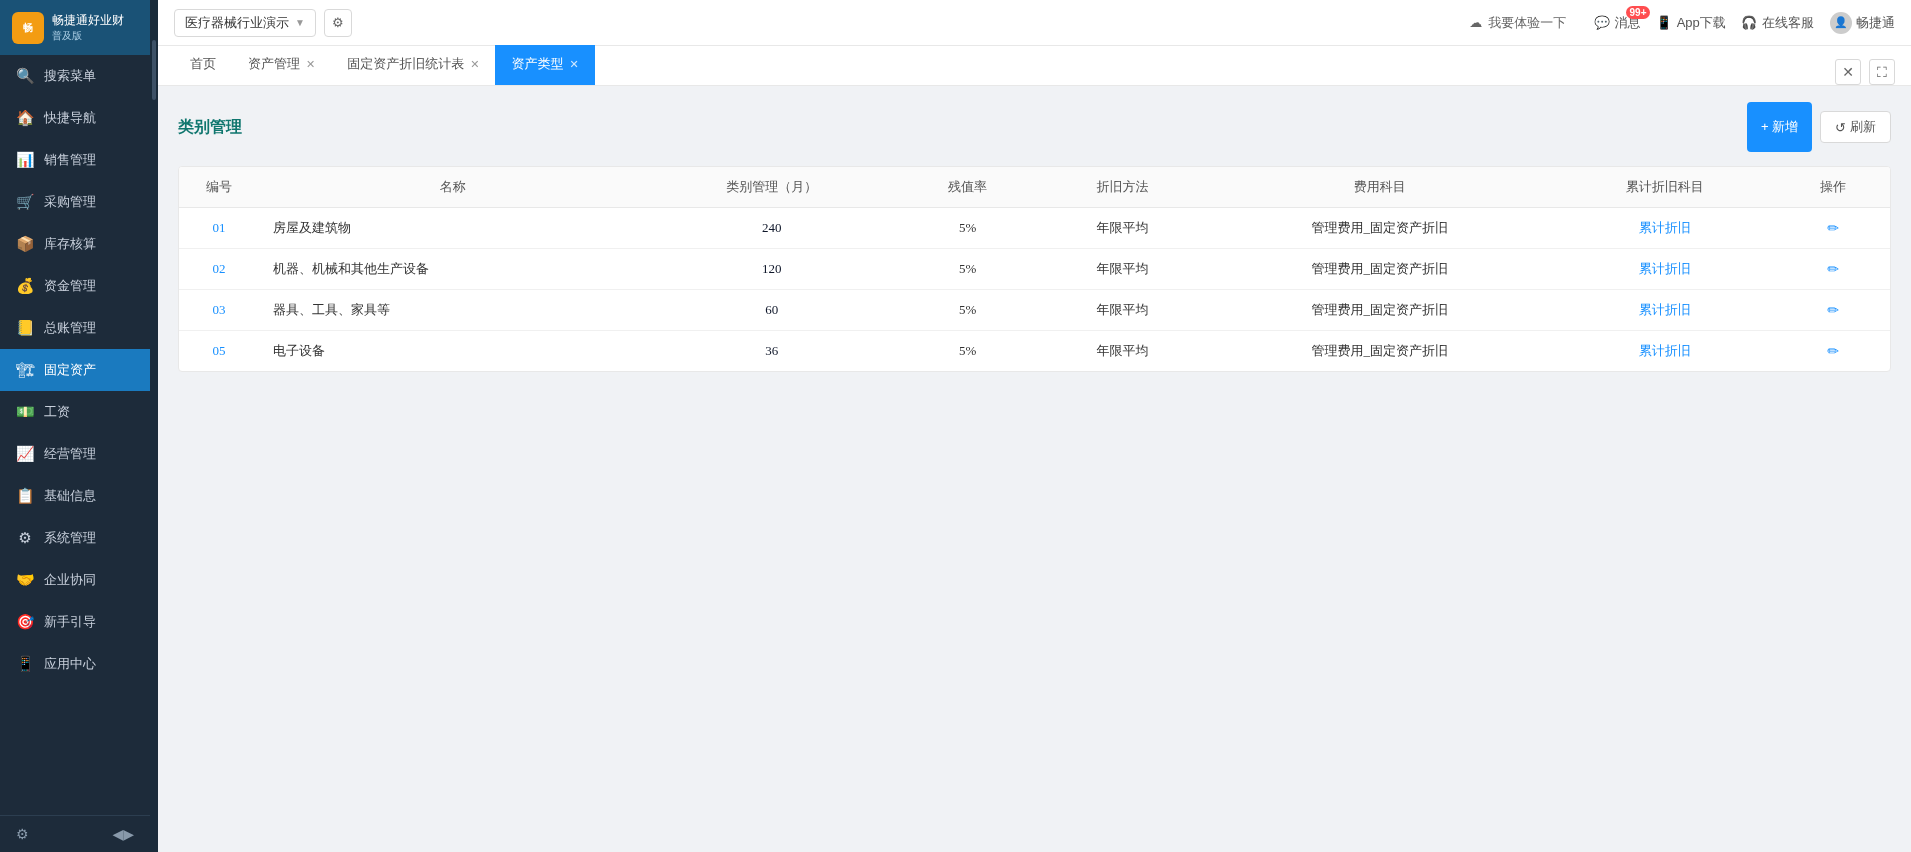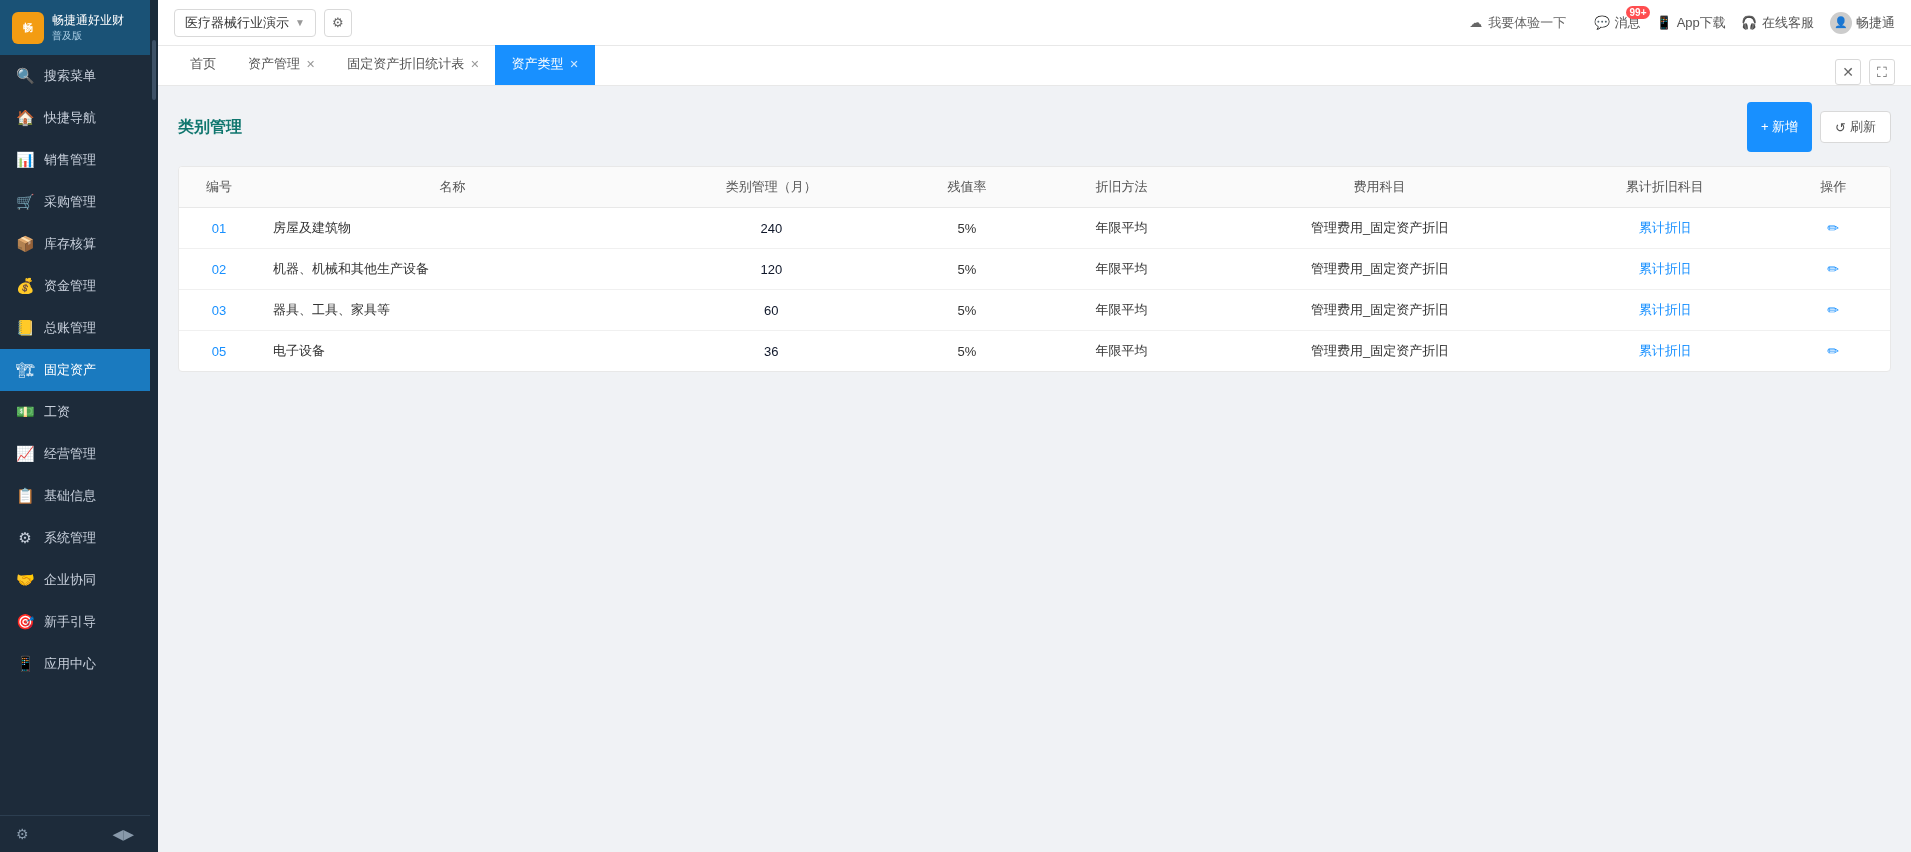--- a/index.html
+++ b/index.html
@@ -215,20 +215,21 @@
       text-align: center;
       border-bottom: 1px solid #e8e8e8;
     }
     th:first-child { text-align: center; width: 80px; }
     td {
       padding: 11px 14px;
       font-size: 13px;
       color: #333;
       text-align: center;
       border-bottom: 1px solid #f0f0f0;
+      font-family: Liberation Serif, serif;
     }
     td:nth-child(2) { text-align: left; }
     tbody tr:last-child td { border-bottom: none; }
     .td-link { color: #1890ff; cursor: pointer; }
     .td-edit { color: #1890ff; font-size: 14px; cursor: pointer; }
     .td-num { color: #0f172a; }
     .td-pct { color: #333; }
   </style>
 </head>
 <body>

